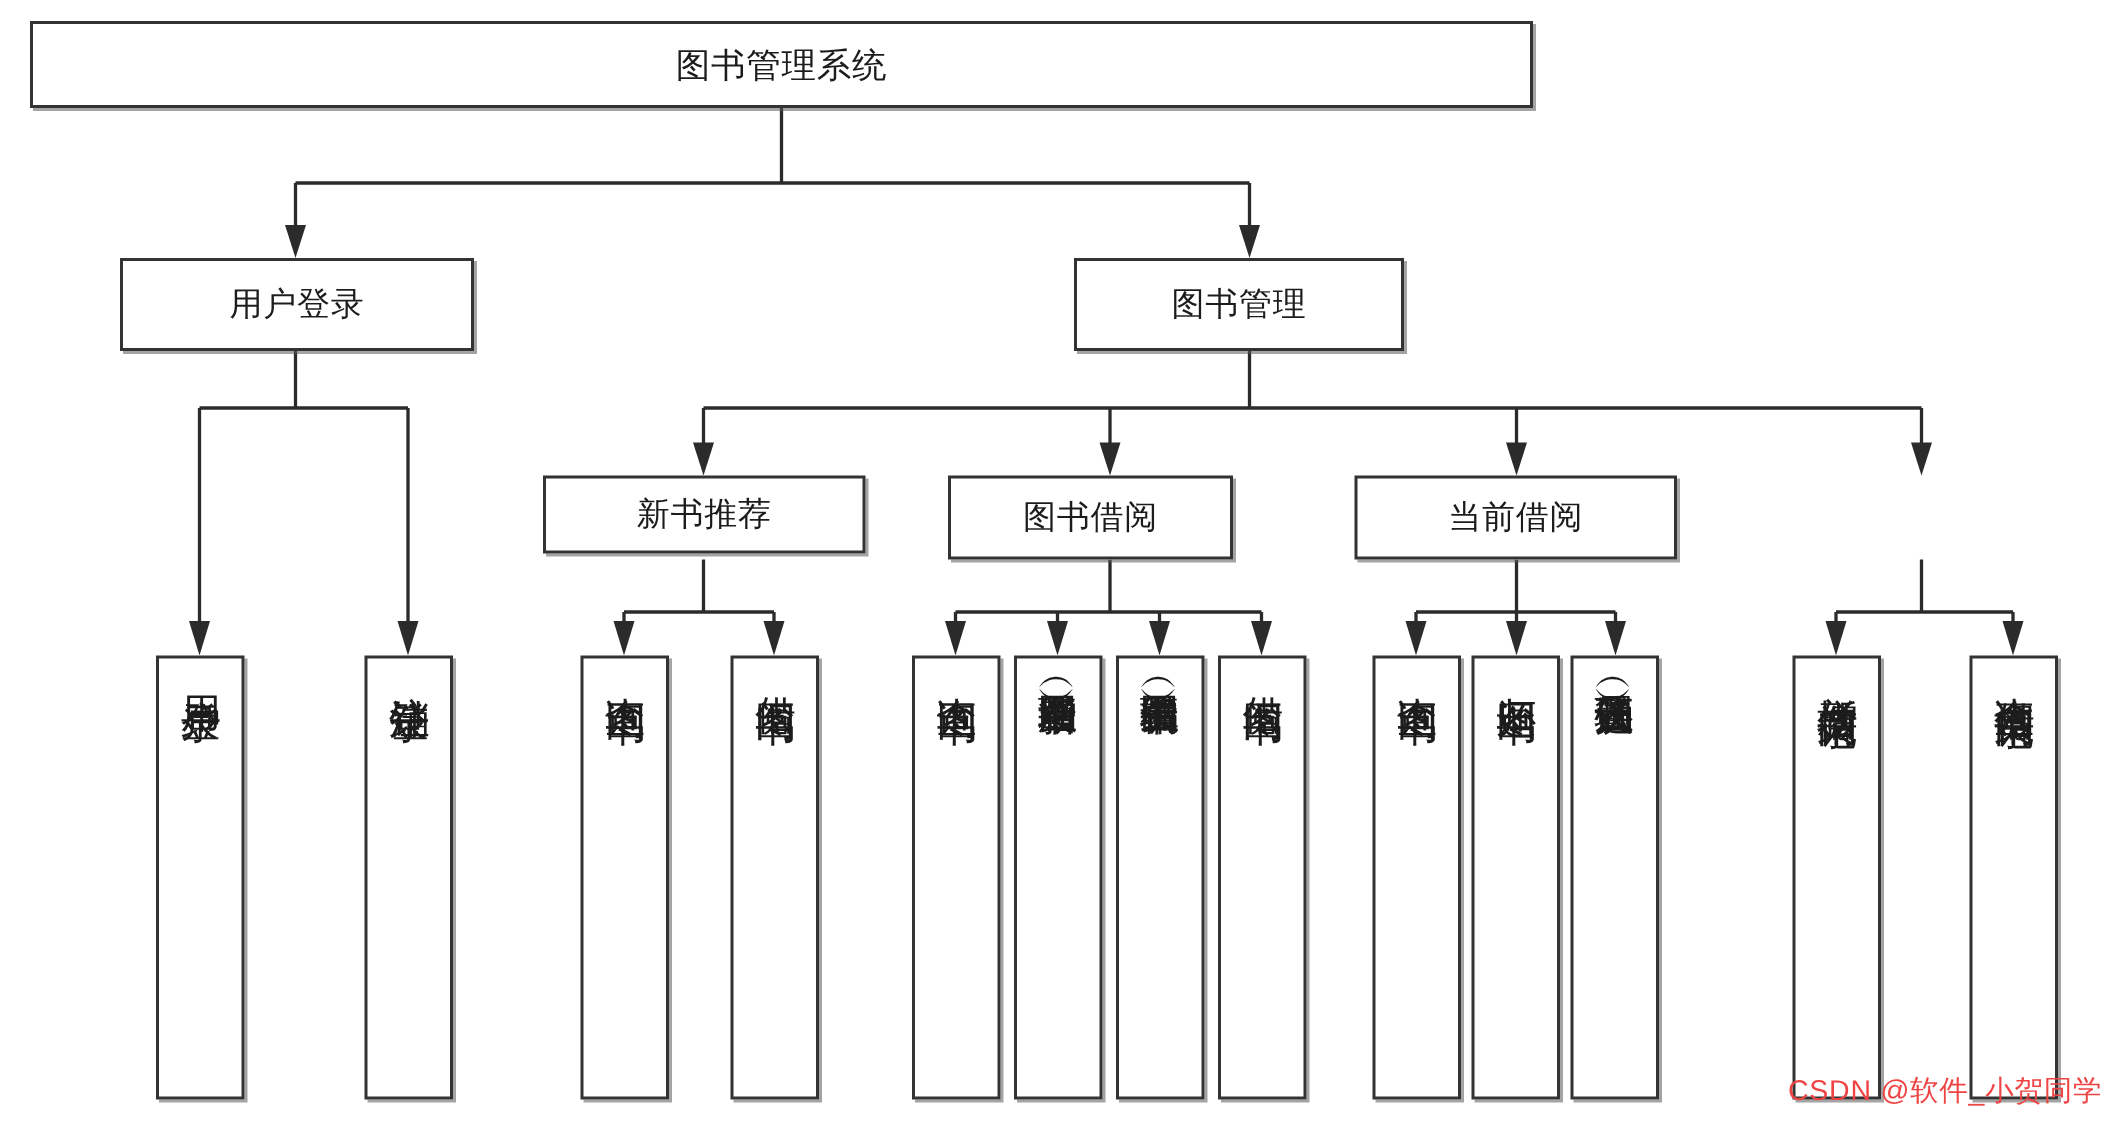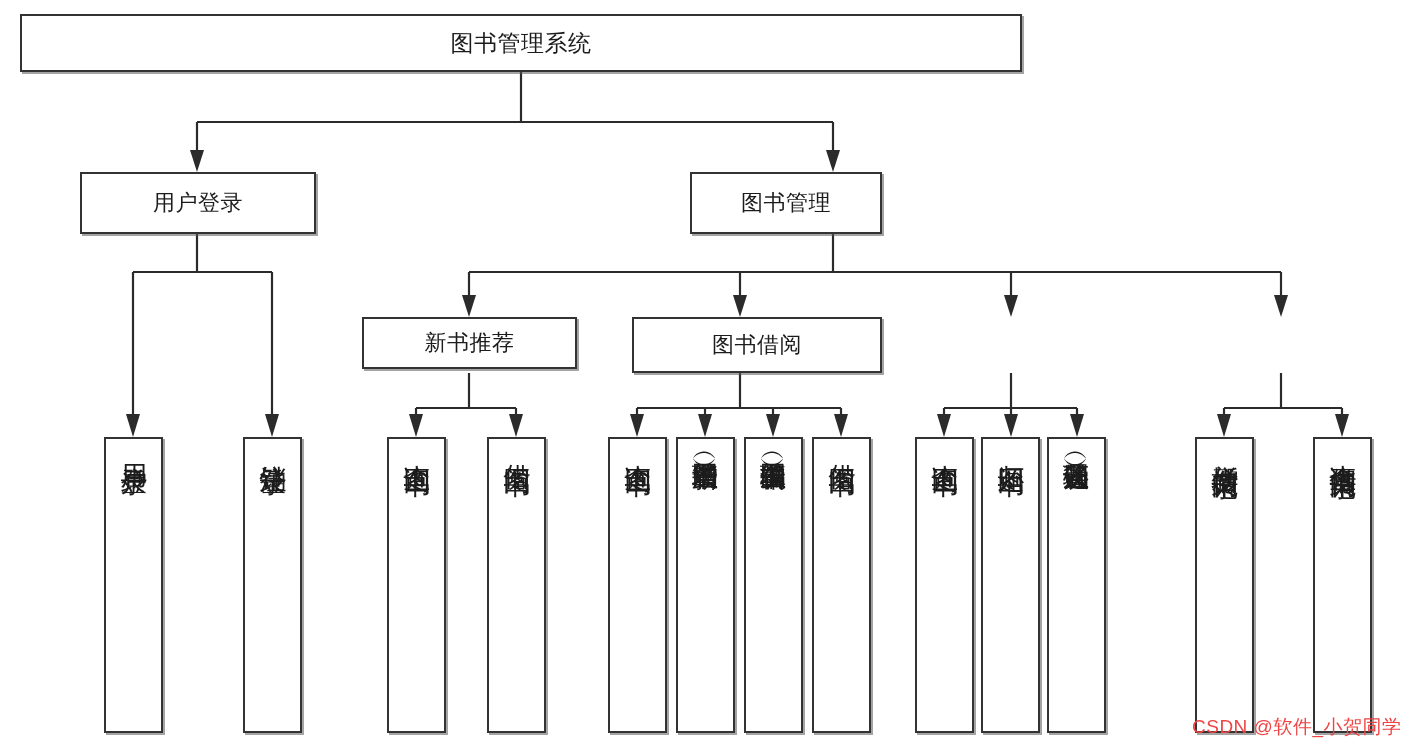--- a/index.html
+++ b/index.html
@@ -159,32 +159,35 @@
   </svg>
 
   <div class="node root" style="left:20px; top:14px; width:1002px; height:58px;">
     <span class="label">图书管理系统</span>
   </div>
 
   <div class="node branch" style="left:80px; top:172px; width:236px; height:62px;">
     <span class="label">用户登录</span>
   </div>
 
-  <div class="node branch" style="left:690px; top:172px; width:192px; height:62px;">
+  <div class="node branch" style="left:716px; top:172px; width:220px; height:62px;">
     <span class="label">图书管理</span>
   </div>
 
   <div class="node branch" style="left:362px; top:317px; width:215px; height:52px;">
     <span class="label">新书推荐</span>
   </div>
 
-  <div class="node branch" style="left:632px; top:317px; width:250px; height:56px;">
+  <div class="node branch" style="left:632px; top:317px; width:190px; height:56px;">
     <span class="label">图书借阅</span>
   </div>
 
+  <div class="node branch" style="left:903px; top:317px; width:215px; height:56px;">
+    <span class="label">当前借阅</span>
+  </div>
 
 
   <div class="node leaf" style="left:104px; top:437px; width:59px; height:296px;">
     <span class="label">用户登录</span>
   </div>
 
   <div class="node leaf" style="left:243px; top:437px; width:59px; height:296px;">
     <span class="label">注销登录</span>
   </div>
 

